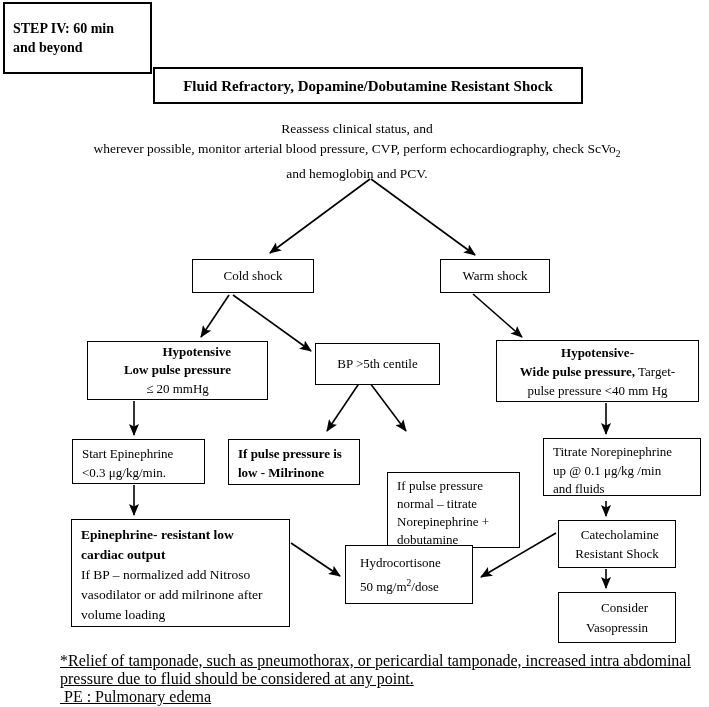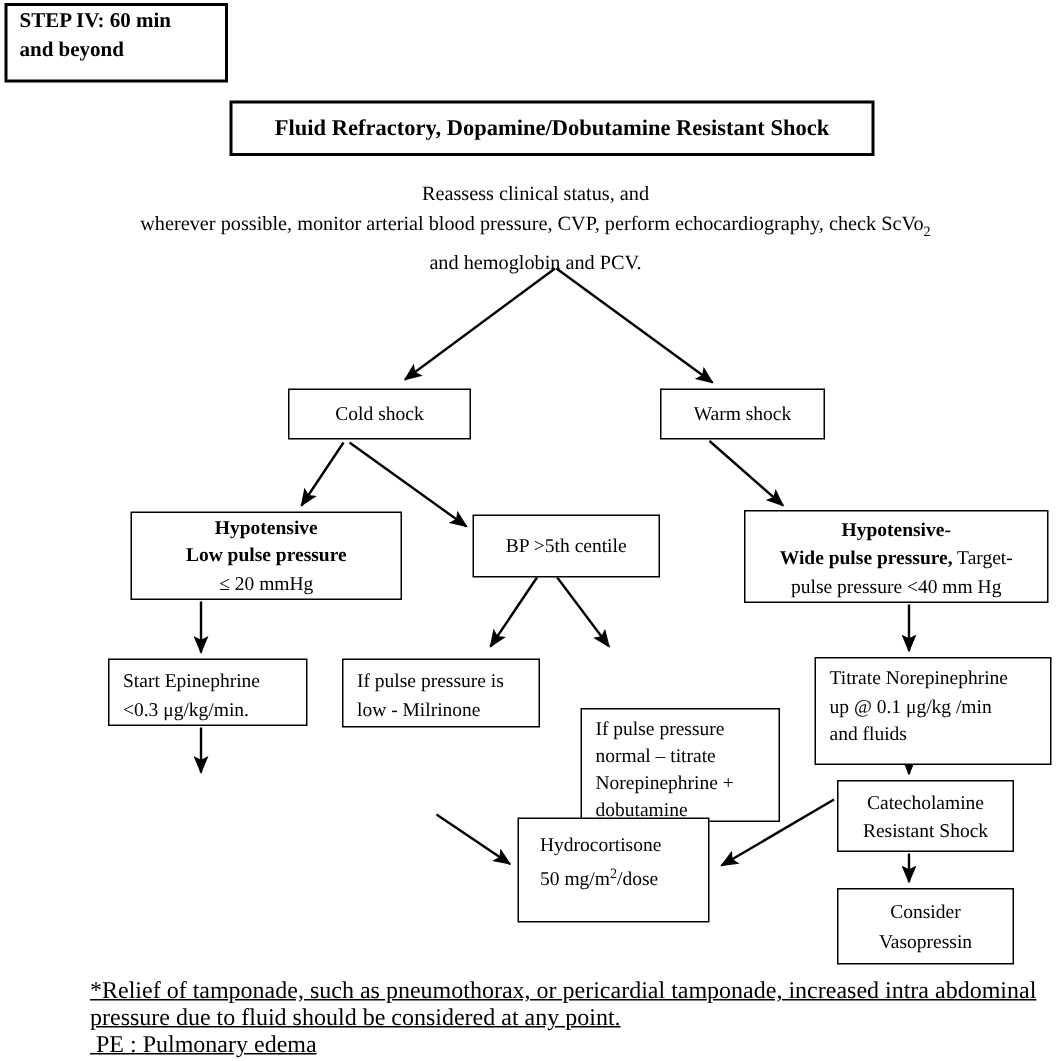--- a/index.html
+++ b/index.html
@@ -16,53 +16,53 @@
     border:1.5px solid #000;
     background:#fff;
     box-sizing:border-box;
     font-size:13px;
     line-height:18px;
   }
   .thick{border-width:2px;}
   .center{
     display:flex;flex-direction:column;
     align-items:center;justify-content:center;
-    text-align:center;
+    text-align:right;
   }
   .leftpad{padding:4px 6px 2px 9px;text-align:left;}
   .pre{white-space:pre-line;}
   .prewrap{white-space:pre-wrap;}
   .b{font-weight:bold;}
   .sub{font-size:9.5px;vertical-align:-4px;}
   .sup{font-size:9.5px;vertical-align:5px;}
   #arrows{
     position:absolute;left:0;top:0;width:709px;height:707px;
     pointer-events:none;
   }
-  #step-box{left:3px;top:2px;width:149px;height:53px;font-size:14px;line-height:19px;padding:1px 6px 0 8px;font-weight:bold;}
+  #step-box{left:3px;top:2px;width:149px;height:72px;font-size:14px;line-height:19px;padding:15px 6px 0 8px;font-weight:bold;}
   #title-box{left:153px;top:67px;width:430px;height:37px;font-size:15px;font-weight:bold;}
   #intro{
     position:absolute;left:8px;top:119px;width:698px;
     text-align:center;font-size:13.5px;line-height:19.5px;
   }
   #footnote{
     position:absolute;left:60px;top:652px;width:646px;
     font-size:16px;line-height:18px;text-decoration:underline;
   }
   #n-cold{left:192px;top:259px;width:122px;height:34px;}
   #n-warm{left:440px;top:259px;width:110px;height:34px;}
   #n-hypo-cold{left:87px;top:341px;width:181px;height:59px;line-height:18.5px;}
   #n-bp{left:315px;top:343px;width:125px;height:42px;}
   #n-hypo-warm{left:496px;top:340px;width:203px;height:62px;line-height:19px;}
   #n-startepi{left:72px;top:439px;width:133px;height:45px;line-height:19px;}
-  #n-pplow{left:228px;top:439px;width:132px;height:46px;line-height:19px;}
+  #n-pplow{left:228px;top:439px;width:132px;height:46px;line-height:19px;font-weight:bold;}
   #n-ppnormal{left:387px;top:437px;width:133px;height:76px;line-height:18px;margin-top:35px;}
-  #n-titrate{left:543px;top:438px;width:158px;height:72px;line-height:18.5px;}
+  #n-titrate{left:543px;top:438px;width:158px;height:58px;line-height:18.5px;}
   #n-epires{left:71px;top:519px;width:219px;height:108px;line-height:20px;font-size:13.5px;padding-top:5px;}
-  #n-hydro{left:345px;top:545px;width:128px;height:70px;line-height:20px;padding:7px 6px 2px 14px;}
+  #n-hydro{left:345px;top:545px;width:128px;height:59px;line-height:20px;padding:7px 6px 2px 14px;}
   #n-cat{left:558px;top:520px;width:118px;height:48px;line-height:19px;}
   #n-vaso{left:558px;top:592px;width:118px;height:51px;line-height:20px;}
 </style>
 </head>
 <body>
 
 <div id="canvas">
 
   <svg id="arrows" viewBox="0 0 709 707">
     <defs>
@@ -123,20 +123,27 @@
 
   <div id="n-ppnormal" class="box leftpad pre">If pulse pressure
 normal – titrate
 Norepinephrine +
 dobutamine</div>
 
   <div id="n-titrate" class="box leftpad pre">Titrate Norepinephrine
 up @ 0.1 μg/kg /min
 and fluids</div>
 
+  <div id="n-epires" class="box leftpad">
+    <div class="b pre">Epinephrine- resistant low
+cardiac output</div>
+    <div class="pre">If BP – normalized add Nitroso
+vasodilator or add milrinone after
+volume loading</div>
+  </div>
 
   <div id="n-hydro" class="box">
     <div>Hydrocortisone</div>
     <div><span>50 mg/m</span><span class="sup">2</span><span>/dose</span></div>
   </div>
 
   <div id="n-vaso" class="box center pre">Consider
 Vasopressin</div>
 
   <div id="n-cat" class="box center pre">Catecholamine

